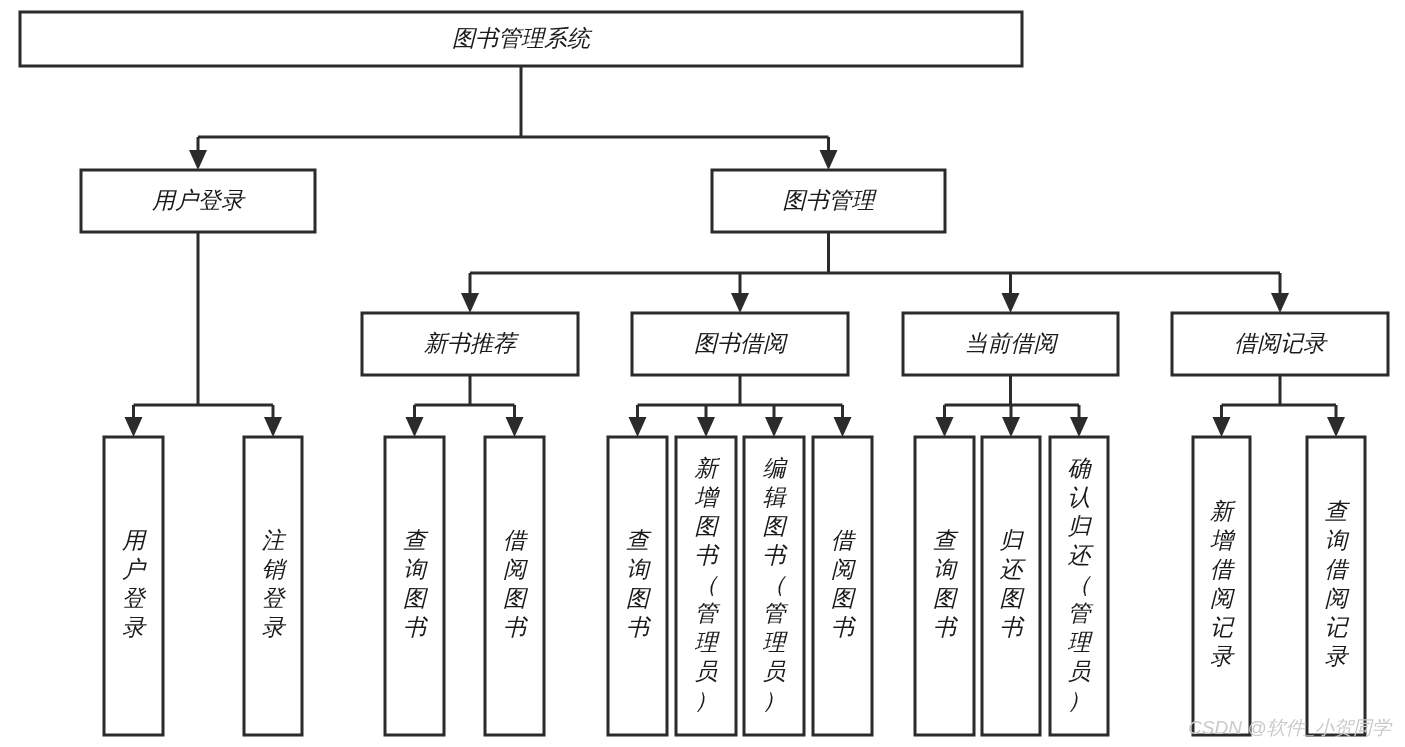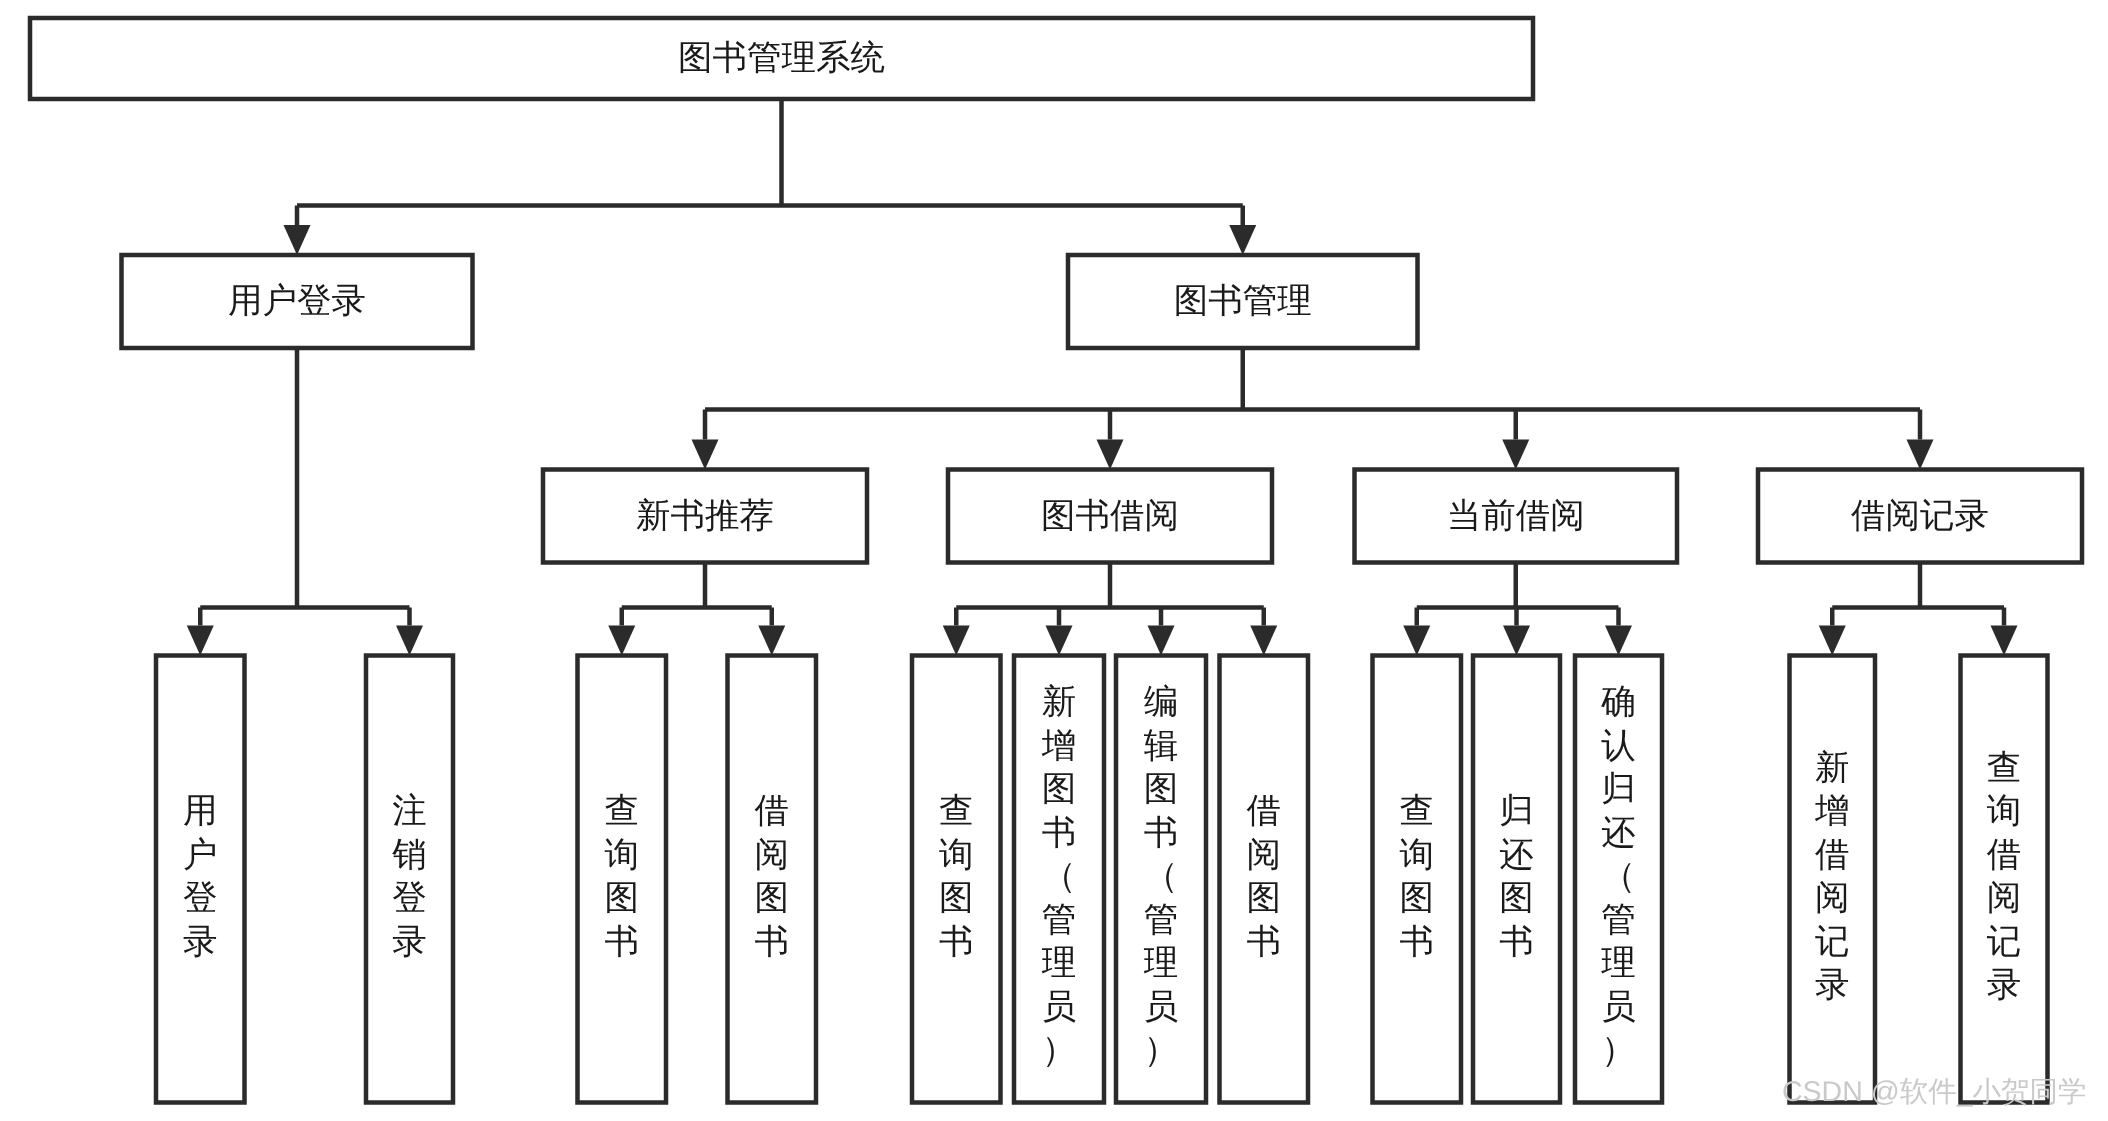--- a/index.html
+++ b/index.html
@@ -11,20 +11,21 @@
     width: 1405px;
     height: 747px;
     font-family: "Liberation Sans", "DejaVu Sans", sans-serif;
     position: relative;
     overflow: hidden;
   }
   #diagram-root {
     position: relative;
     width: 1405px;
     height: 747px;
+    font-style: italic;
   }
   svg.flow {
     position: absolute;
     top: 0;
     left: 0;
     width: 1405px;
     height: 747px;
     display: block;
   }
   .node-rect {

